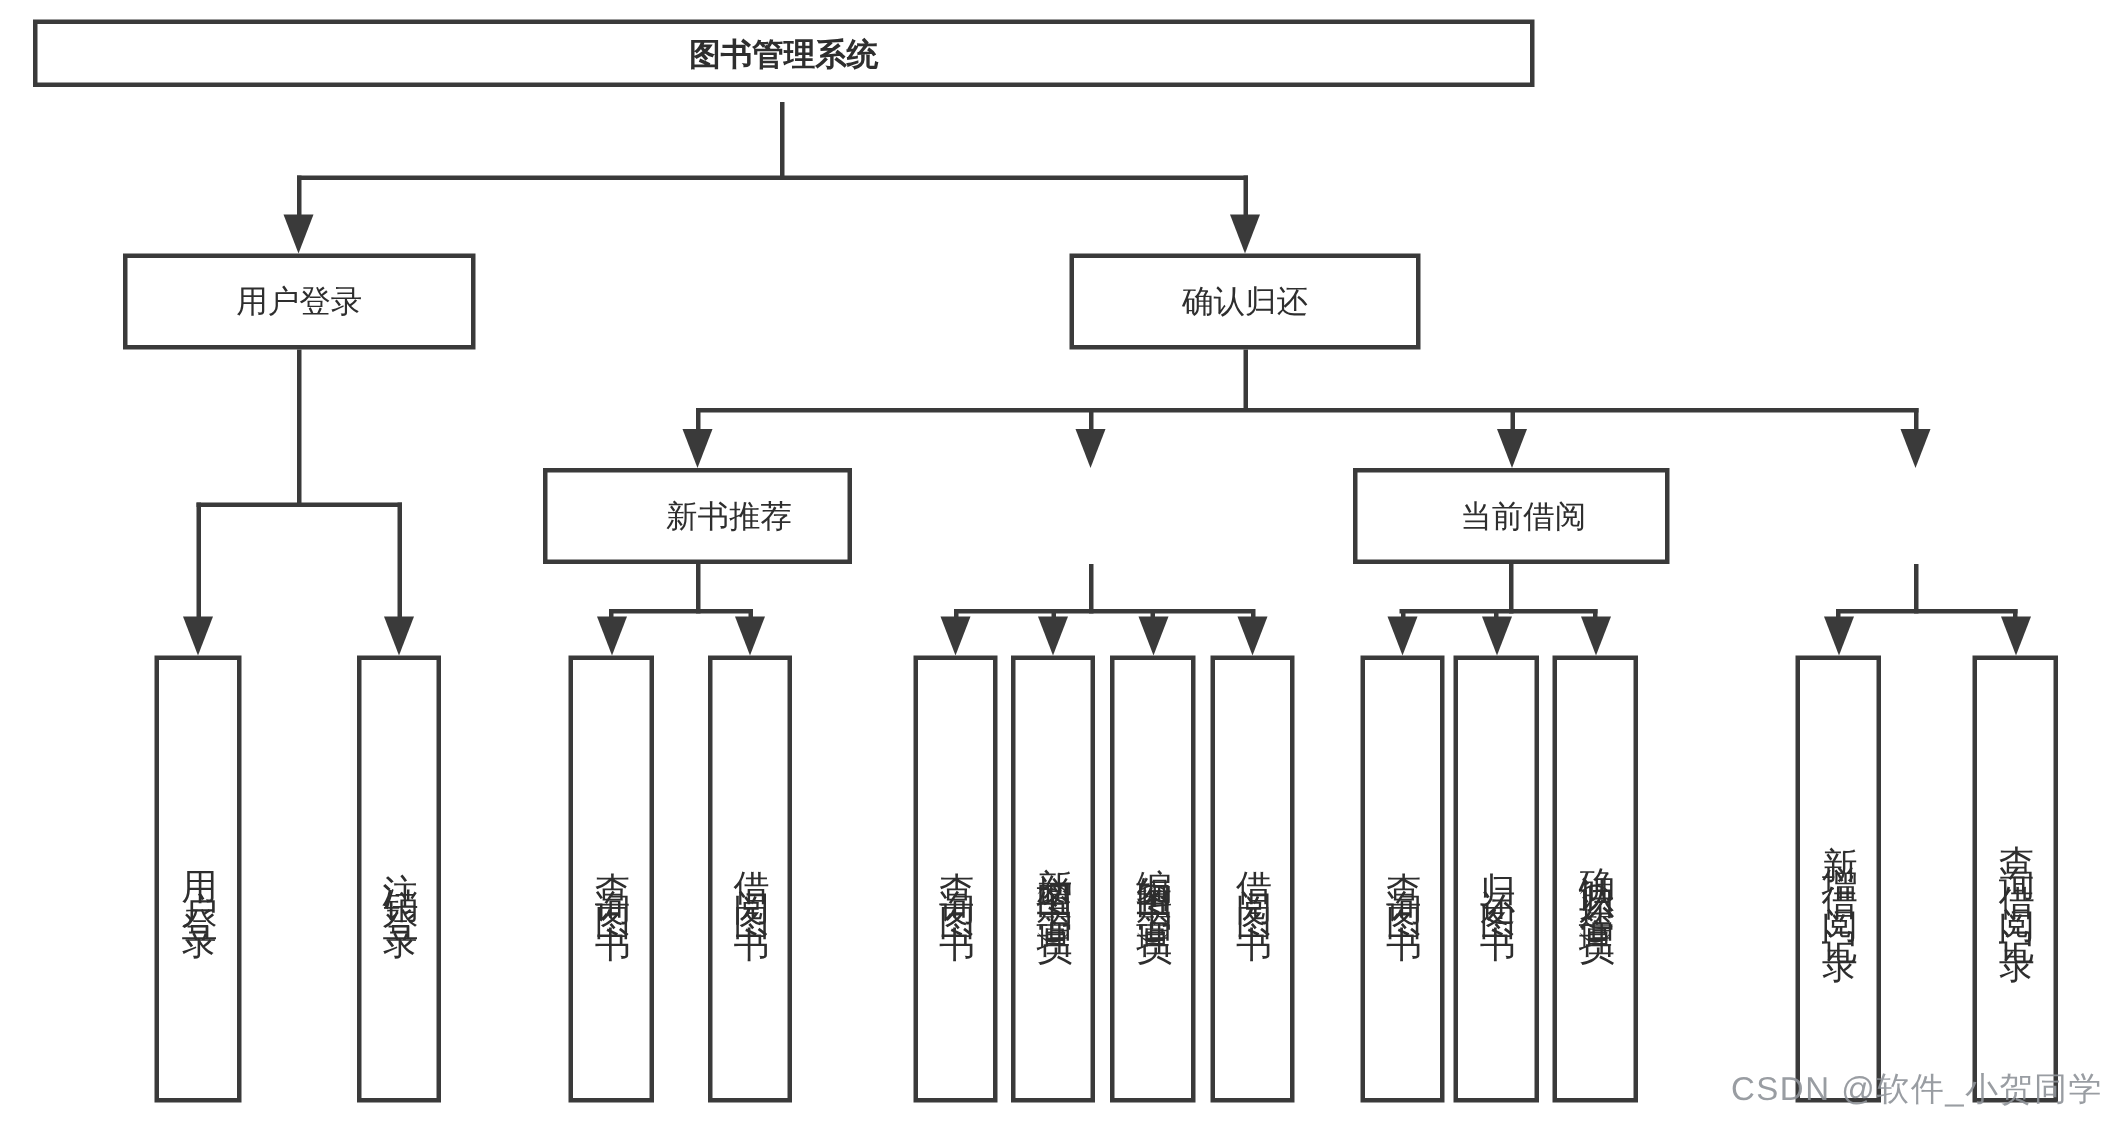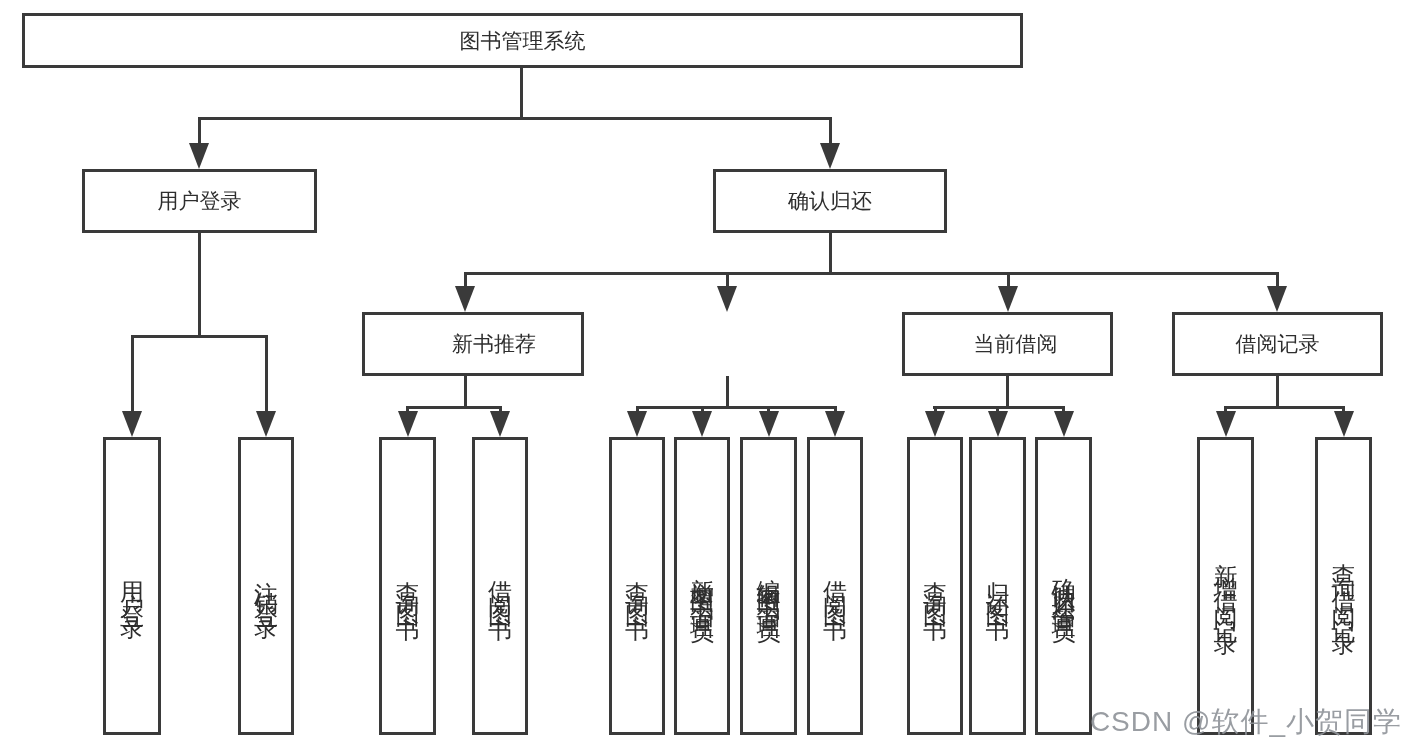--- a/index.html
+++ b/index.html
@@ -21,53 +21,50 @@
   .vshort{font-size:24px;letter-spacing:12px;}
   .vmed{font-size:24px;letter-spacing:14px;}
   .vlong{font-size:24px;letter-spacing:6px;}
   .line{position:absolute;background:#3a3a3a;}
   .arrow{
     position:absolute;width:0;height:0;
     border-left:10px solid transparent;border-right:10px solid transparent;
     border-top:26px solid #3a3a3a;
   }
   .watermark{
-    position:absolute;right:3px;bottom:6px;font-size:28px;letter-spacing:1px;
+    position:absolute;right:3px;bottom:6px;font-size:22px;letter-spacing:1px;
     color:#8f9399;opacity:0.9;
   }
 </style>
 </head>
 <body>
 
 <div class="canvas">
 
-  <div class="node" style="left:22px;top:13px;width:1001px;height:55px;">
+  <div class="node" style="left:22px;top:13px;width:1001px;height:45px;font-weight:bold;">
     <span>图书管理系统</span>
   </div>
 
   <div class="node" style="left:82px;top:169px;width:235px;height:64px;">
     <span>用户登录</span>
   </div>
 
   <div class="node" style="left:713px;top:169px;width:234px;height:64px;">
     <span>确认归还</span>
   </div>
 
-  <div class="node" style="left:362px;top:312px;width:222px;height:64px;padding-left:42px;">
+  <div class="node" style="left:362px;top:312px;width:206px;height:64px;padding-left:42px;">
     <span>新书推荐</span>
   </div>
 
 
   <div class="node" style="left:902px;top:312px;width:211px;height:64px;padding-left:16px;">
     <span>当前借阅</span>
   </div>
 
-  <div class="node" style="left:1172px;top:312px;width:211px;height:64px;">
-    <span>借阅记录</span>
-  </div>
 
   <div class="vnode vshort" style="left:103px;width:58px;">
     <span>用户登录</span>
   </div>
   <div class="vnode vshort" style="left:238px;width:56px;">
     <span>注销登录</span>
   </div>
 
   <div class="vnode vshort" style="left:379px;width:57px;">
     <span>查询图书</span>

